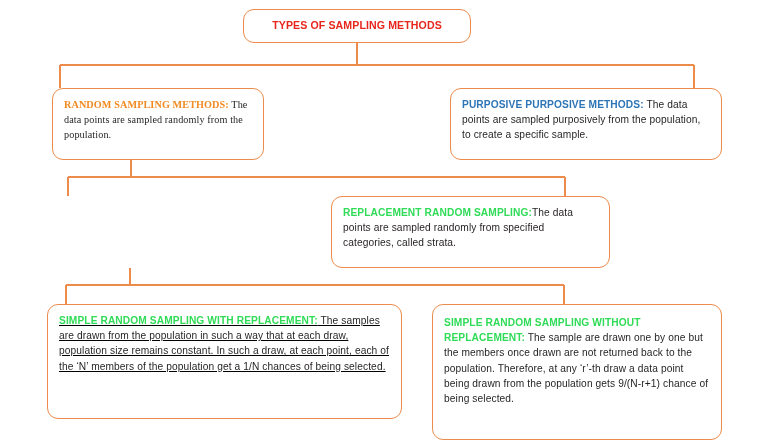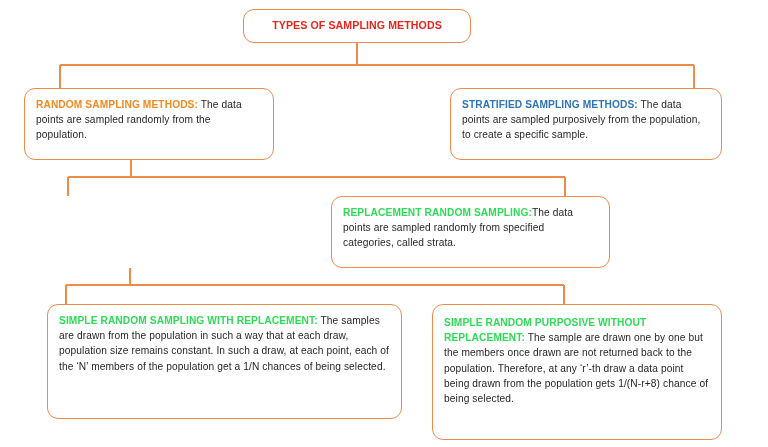--- a/index.html
+++ b/index.html
@@ -35,29 +35,29 @@
   .hd-green{color:#2FDB57;}
 
   
   #title-node{
     left:243px;top:9px;width:228px;height:34px;
     display:flex;align-items:center;justify-content:center;
   }
   #title-node .txt{font-size:10.6px;}
 
   
-  #n-random{left:24px;top:88px;width:250px;height:72px;}
+  #n-random{left:52px;top:88px;width:212px;height:72px;font-family:Liberation Serif, serif;}
   #n-purposive{left:450px;top:88px;width:272px;height:72px;}
 
   
   #n-simple{left:48px;top:196px;width:268px;height:72px;}
   #n-strat{left:331px;top:196px;width:279px;height:72px;}
 
   
-  #n-with{left:47px;top:304px;width:355px;height:115px;}
+  #n-with{left:47px;top:304px;width:355px;height:115px;text-decoration:underline;}
   #n-without{left:432px;top:304px;width:290px;height:136px;}
 
   .pad{padding:8px 11px 0 11px;}
   #n-without .pad{padding-top:10px;}
 </style>
 </head>
 <body>
 
 <div id="stage">
 
@@ -91,21 +91,21 @@
     <div class="pad">
         <div class="txt">
       <span class="hd hd-orange">RANDOM SAMPLING METHODS:</span><span> The data points are sampled randomly from the population.</span>
     </div>
       </div>
   </div>
 
   <div class="node" id="n-purposive">
     <div class="pad">
         <div class="txt">
-      <span class="hd hd-blue">STRATIFIED SAMPLING METHODS:</span><span> The data points are sampled purposively from the population, to create a specific sample.</span>
+      <span class="hd hd-blue">PURPOSIVE PURPOSIVE METHODS:</span><span> The data points are sampled purposively from the population, to create a specific sample.</span>
     </div>
       </div>
   </div>
 
 
   <div class="node" id="n-strat">
     <div class="pad">
         <div class="txt">
       <span class="hd hd-green">REPLACEMENT RANDOM SAMPLING:</span><span>The data points are sampled randomly from specified categories, called strata.</span>
     </div>
@@ -116,18 +116,18 @@
     <div class="pad">
         <div class="txt">
       <span class="hd hd-green">SIMPLE RANDOM SAMPLING WITH REPLACEMENT:</span><span> The samples are drawn from the population in such a way that at each draw, population size remains constant. In such a draw, at each point, each of the ‘N’ members of the population get a 1/N chances of being selected.</span>
     </div>
       </div>
   </div>
 
   <div class="node" id="n-without">
     <div class="pad">
         <div class="txt">
-      <span class="hd hd-green">SIMPLE RANDOM PURPOSIVE WITHOUT REPLACEMENT:</span><span> The sample are drawn one by one but the members once drawn are not returned back to the population. Therefore, at any ‘r’-th draw a data point being drawn from the population gets 1/(N-r+8) chance of being selected.</span>
+      <span class="hd hd-green">SIMPLE RANDOM SAMPLING WITHOUT REPLACEMENT:</span><span> The sample are drawn one by one but the members once drawn are not returned back to the population. Therefore, at any ‘r’-th draw a data point being drawn from the population gets 9/(N-r+1) chance of being selected.</span>
     </div>
       </div>
   </div>
 
 </div>
 
 </body></html>

